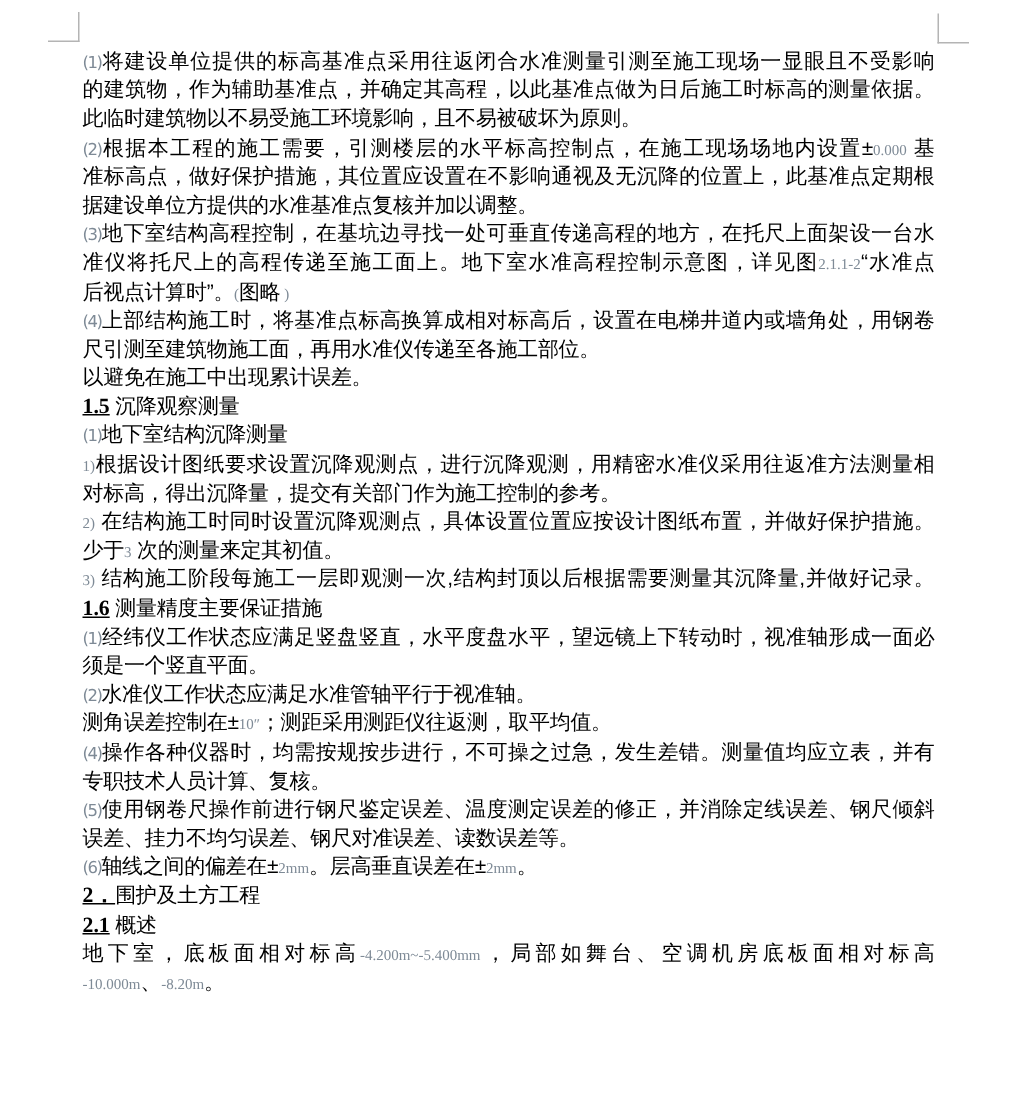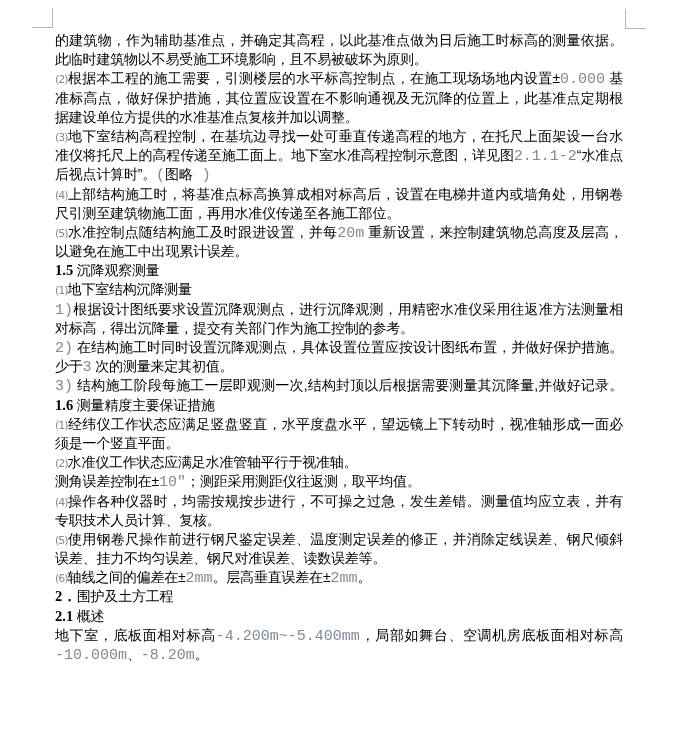--- a/index.html
+++ b/index.html
@@ -14,50 +14,50 @@
   .corner.tr{left:625px;top:9px;border-left:1px solid var(--mark);border-bottom:1px solid var(--mark);}
   
   #doc{position:absolute;left:55px;top:31px;width:568px;}
   .line{
     font-size:14px;line-height:19.2px;height:19.2px;
     color:var(--ink);letter-spacing:-0.2px;white-space:pre-wrap;
   }
   .line.fill{text-align:justify;text-align-last:justify;}
   .seg-c{color:var(--ink);}
   .seg-n{
-    font-size:15px;color:var(--num);letter-spacing:0;
-    font-family:Liberation Mono, monospace;
+    font-size:10px;color:var(--num);letter-spacing:0;
+    font-family:Liberation Serif, serif;
   }
   .seg-m{
     font-size:11px;color:var(--num);letter-spacing:-1px;
     font-family:"DejaVu Sans",sans-serif;
   }
   .seg-h{
     font-weight:bold;color:var(--ink);font-size:14.5px;
-    font-family:"Liberation Serif","DejaVu Serif",serif;letter-spacing:0;
+    font-family:"Liberation Serif","DejaVu Serif",serif;letter-spacing:0;text-decoration:underline;
   }
 </style>
 </head>
 <body style="--ink: #000000; --num: #7e8a96; --mark: #b4b4b4; background: rgb(255, 255, 255);">
 
 <div class="corner tl"></div>
 <div class="corner tr"></div>
 
 <div id="doc">
+    <div class="line fill"><span class="seg-m">(1)</span><span class="seg-c">将建设单位提供的标高基准点采用往返闭合水准测量引测至施工现场一显眼且不受影响</span></div>
     <div class="line fill"><span class="seg-c">的建筑物，作为辅助基准点，并确定其高程，以此基准点做为日后施工时标高的测量依据。</span></div>
     <div class="line"><span class="seg-c">此临时建筑物以不易受施工环境影响，且不易被破坏为原则。</span></div>
     <div class="line fill"><span class="seg-m">(2)</span><span class="seg-c">根据本工程的施工需要，引测楼层的水平标高控制点，在施工现场场地内设置±</span><span class="seg-n">0.000</span><span class="seg-c"> 基</span></div>
     <div class="line fill"><span class="seg-c">准标高点，做好保护措施，其位置应设置在不影响通视及无沉降的位置上，此基准点定期根</span></div>
     <div class="line"><span class="seg-c">据建设单位方提供的水准基准点复核并加以调整。</span></div>
     <div class="line fill"><span class="seg-m">(3)</span><span class="seg-c">地下室结构高程控制，在基坑边寻找一处可垂直传递高程的地方，在托尺上面架设一台水</span></div>
     <div class="line fill"><span class="seg-c">准仪将托尺上的高程传递至施工面上。地下室水准高程控制示意图，详见图</span><span class="seg-n">2.1.1-2</span><span class="seg-c">“水准点</span></div>
     <div class="line"><span class="seg-c">后视点计算时”。</span><span class="seg-n">(</span><span class="seg-c">图略</span><span class="seg-n"> )</span></div>
     <div class="line fill"><span class="seg-m">(4)</span><span class="seg-c">上部结构施工时，将基准点标高换算成相对标高后，设置在电梯井道内或墙角处，用钢卷</span></div>
     <div class="line"><span class="seg-c">尺引测至建筑物施工面，再用水准仪传递至各施工部位。</span></div>
-    <div class="line fill"><span class="seg-m">(5)</span><span class="seg-c">水准控制点随结构施工及时跟进设置，并每</span><span class="seg-n">20m</span><span class="seg-c"> 重新设置，来控制建筑物总高度及层高，</span></div>
     <div class="line"><span class="seg-c">以避免在施工中出现累计误差。</span></div>
     <div class="line"><span class="seg-h">1.5</span><span class="seg-c"> 沉降观察测量</span></div>
     <div class="line"><span class="seg-m">(1)</span><span class="seg-c">地下室结构沉降测量</span></div>
     <div class="line fill"><span class="seg-n">1)</span><span class="seg-c">根据设计图纸要求设置沉降观测点，进行沉降观测，用精密水准仪采用往返准方法测量相</span></div>
     <div class="line"><span class="seg-c">对标高，得出沉降量，提交有关部门作为施工控制的参考。</span></div>
     <div class="line fill"><span class="seg-n">2)</span><span class="seg-c"> 在结构施工时同时设置沉降观测点，具体设置位置应按设计图纸布置，并做好保护措施。</span></div>
     <div class="line"><span class="seg-c">少于</span><span class="seg-n">3</span><span class="seg-c"> 次的测量来定其初值。</span></div>
     <div class="line fill"><span class="seg-n">3)</span><span class="seg-c"> 结构施工阶段每施工一层即观测一次,结构封顶以后根据需要测量其沉降量,并做好记录。</span></div>
     <div class="line"><span class="seg-h">1.6</span><span class="seg-c"> 测量精度主要保证措施</span></div>
     <div class="line fill"><span class="seg-m">(1)</span><span class="seg-c">经纬仪工作状态应满足竖盘竖直，水平度盘水平，望远镜上下转动时，视准轴形成一面必</span></div>

